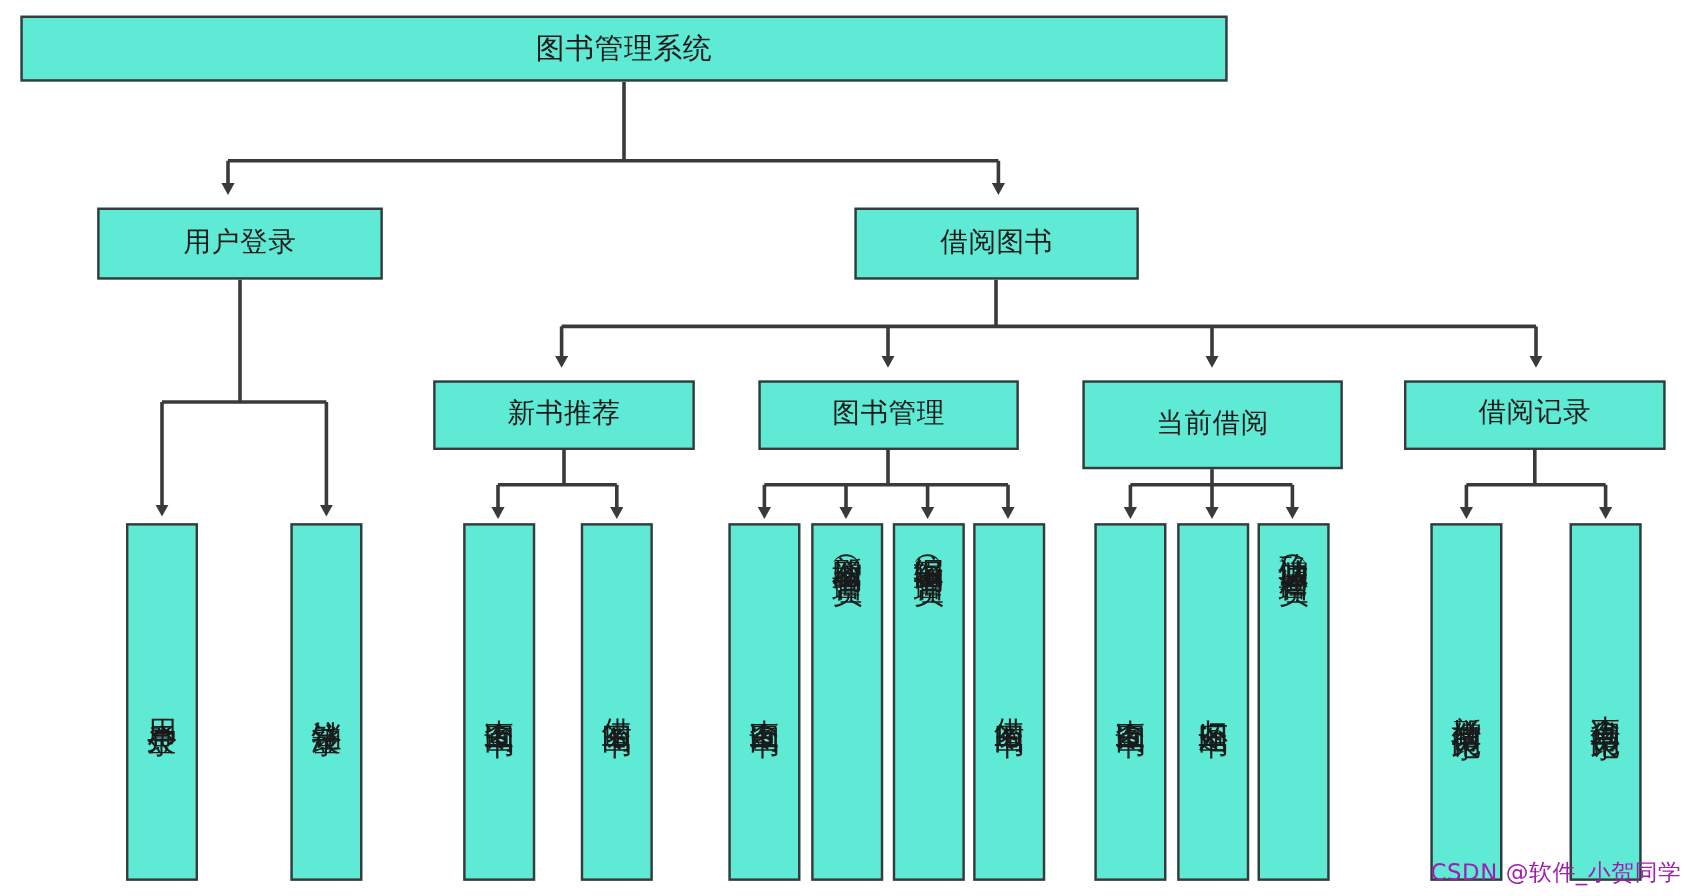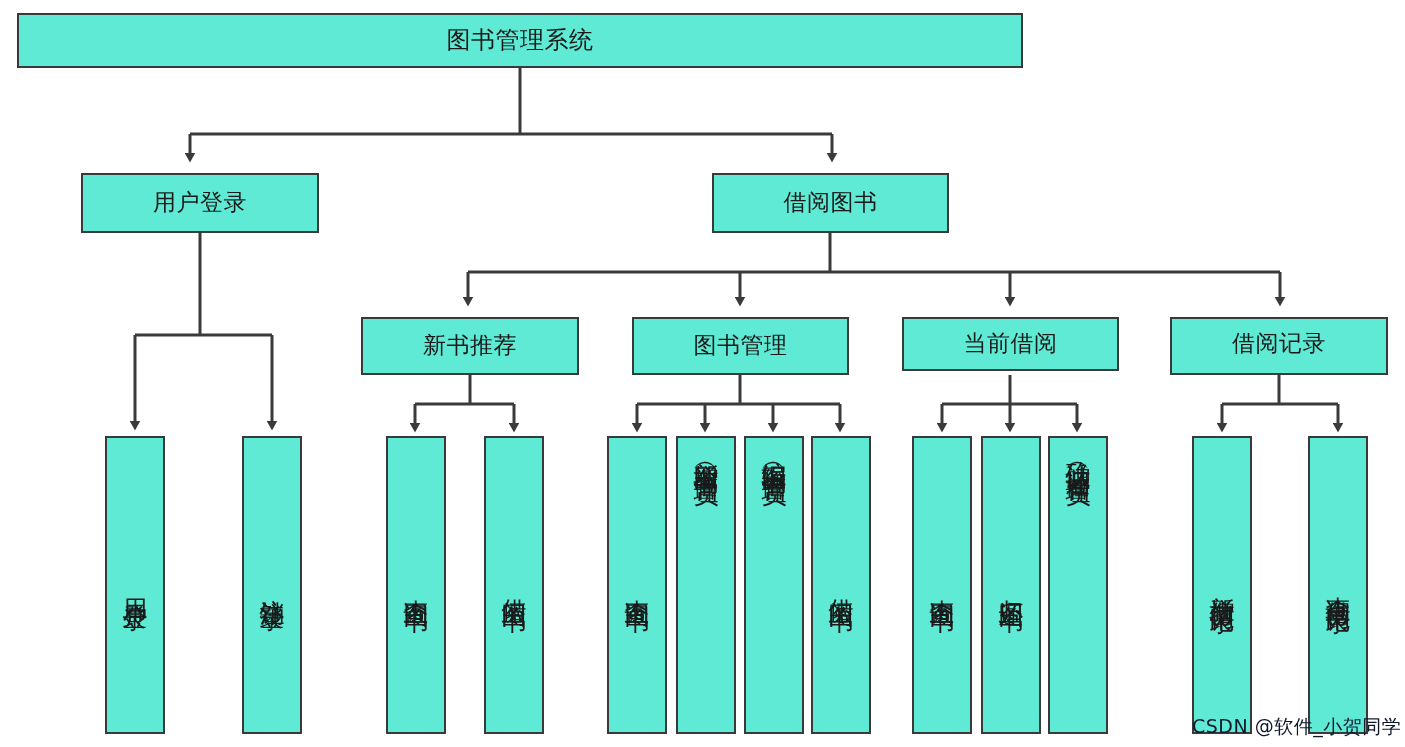--- a/index.html
+++ b/index.html
@@ -72,21 +72,21 @@
   }
   .node.vertical.top .inner {
     align-items: flex-start;
     padding-top: 4px;
   }
   .watermark {
     position: absolute;
     left: 1192px;
     top: 714px;
     font-size: 19px;
-    color: #0f172a;
+    color: #a21caf;
     letter-spacing: 0.5px;
     white-space: nowrap;
     z-index: 3;
     font-family: "DejaVu Sans", "Liberation Sans", sans-serif;
   }
 </style>
 </head>
 <body>
 
 <div id="diagram-root">
@@ -151,21 +151,21 @@
   <div class="node horizontal" style="left:712px; top:173px; width:237px; height:60px;">
     <span class="label">借阅图书</span>
   </div>
 
   <div class="node horizontal" style="left:361px; top:317px; width:218px; height:58px;">
     <span class="label">新书推荐</span>
   </div>
   <div class="node horizontal" style="left:632px; top:317px; width:217px; height:58px;">
     <span class="label">图书管理</span>
   </div>
-  <div class="node horizontal" style="left:902px; top:317px; width:217px; height:54px;">
+  <div class="node horizontal" style="left:902px; top:317px; width:217px; height:74px;">
     <span class="label">当前借阅</span>
   </div>
   <div class="node horizontal" style="left:1170px; top:317px; width:218px; height:58px;font-family:Liberation Mono, monospace;">
     <span class="label">借阅记录</span>
   </div>
 
   <div class="node vertical" style="left:105px; top:436px; width:60px; height:298px;">
     <div class="inner">
       <span class="label">用户登录</span>
     </div>

